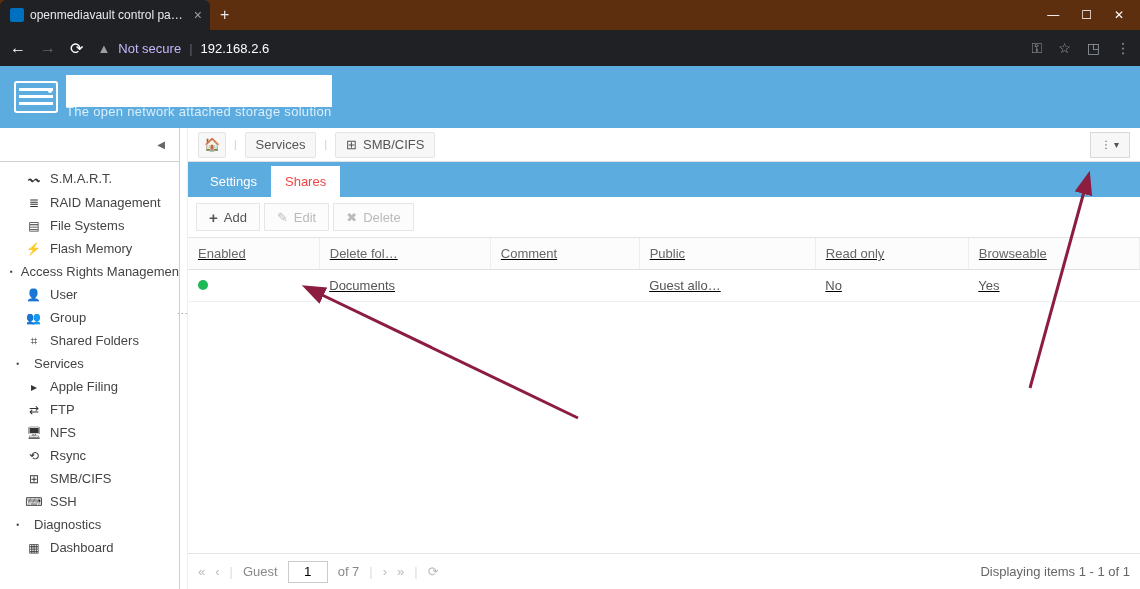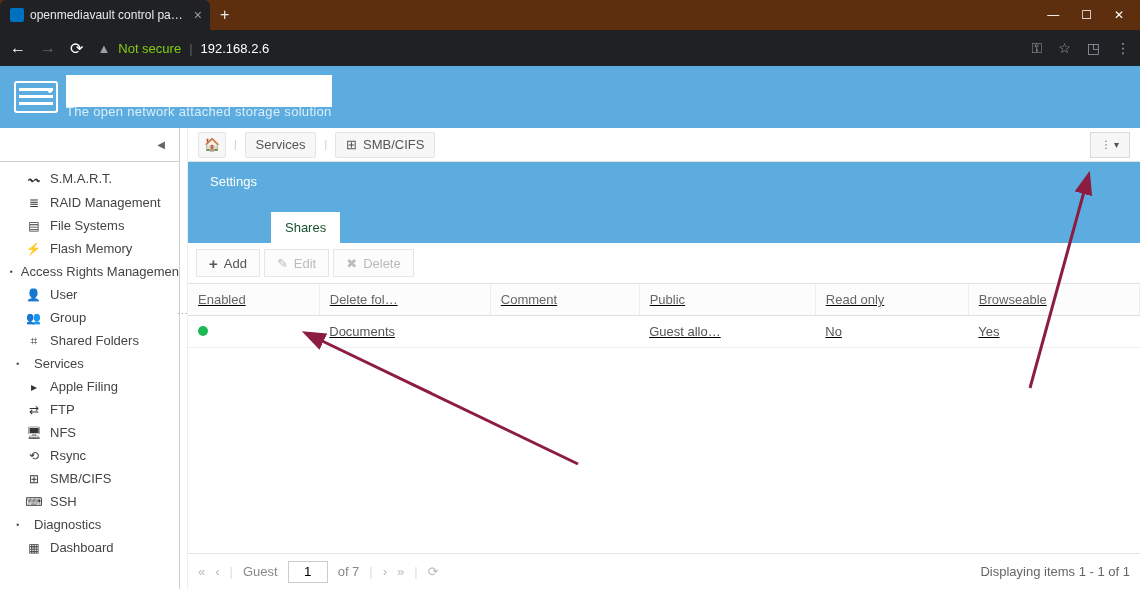--- a/index.html
+++ b/index.html
@@ -12,21 +12,21 @@
   .tab-title { white-space: nowrap; overflow: hidden; text-overflow: ellipsis; flex: 1; }
   .tab-close { font-size: 14px; color: #9aa0a6; }
   .new-tab { color: #e8eaed; font-size: 16px; padding: 0 10px; }
   .win-controls { margin-left: auto; display: flex; gap: 22px; padding-right: 16px; color: #fff; font-size: 12px; }
   .win-controls span { font-family: Arial; }
   
   .addr-bar { height: 36px; background: #202124; display: flex; align-items: center; padding: 0 10px; gap: 14px; color: #9aa0a6; }
   .addr-bar .nav-icon { font-size: 16px; color: #fff; }
   .addr-bar .nav-icon.dim { color: #5f6368; }
   .url-box { display: flex; align-items: center; gap: 8px; font-size: 13px; flex:1; }
-  .url-box .secure { color:#84cc16;}
+  .url-box .secure { color:#c4b5fd;}
   .url-box .sep { color:#5f6368;}
   .url-box .host { color:#fff;}
   .right-icons { display:flex; gap:16px; align-items:center; color:#9aa0a6; font-size:14px;}
   
   
   .banner { height: 62px; background: #5dacdf; display: flex; align-items: center; padding-left: 14px; gap: 8px; }
   .logo-mark { width: 44px; height: 32px; border:2px solid #fff; border-radius:3px; position:relative;}
   .logo-mark::before { content:""; position:absolute; left:3px; right:3px; top:5px; bottom:5px; background:repeating-linear-gradient(#fff 0 3px, transparent 3px 7px);}
   .logo-mark .dot {position:absolute; width:4px;height:4px;background:#fff;border-radius:50%;right:4px;top:6px;}
   .logo-text { color:#fff; }
@@ -61,21 +61,21 @@
   
   .alert { background:#fdf4c5; display:flex; align-items:center; padding:10px 12px; gap:14px; border-bottom:1px solid #e8d98a;}
   .alert .warn { width:28px; height:26px; background:#f5c518; clip-path: polygon(50% 0, 100% 100%, 0 100%); position:relative;}
   .alert .warn::after{content:"!"; position:absolute; color:#fff; font-weight:bold; left:50%; top:55%; transform:translate(-50%,-50%); font-size:15px;}
   .alert .msg { flex:1; font-size:13px; color:#6b5c1f;}
   .alert .btn { height:30px; background:#f7f7f7; border:1px solid #d9d9d9; display:flex; align-items:center; padding:0 12px; font-size:13px; color:#555; gap:6px; cursor:pointer;}
   .alert .btn.apply { border:3px solid #8c1d40; }
   
   .tabs-row { background:#5dacdf; display:flex; padding:4px 8px 0 8px; gap:0;}
   .tab2 { padding:8px 14px; font-size:13px; color:#fff; cursor:pointer;}
-  .tab2.active { background:#fff; color:#14532d;margin-top:46px;}
+  .tab2.active { background:#fff; color:#ef4444;}
   
   .toolbar { display:flex; gap:4px; padding:6px 8px; border-bottom:1px solid #e4e4e4;}
   .tbtn { height:28px; background:#fcfcfc; border:1px solid #e6e6e6; display:flex; align-items:center; padding:0 12px; font-size:13px; gap:6px; color:#555;}
   .tbtn.disabled { color:#bbb;}
   .tbtn .plus{font-weight:bold; font-size:15px;}
   
   .grid { flex:1; overflow:auto; position:relative;}
   .grid table { width:100%; border-collapse:collapse; font-size:13px;text-decoration:underline;}
   .grid th { text-align:left; padding:8px 10px; color:#666; font-weight:normal; border-bottom:1px solid #e0e0e0; background:#fcfcfc; border-right:1px solid #eee;}
   .grid td { padding:8px 10px; color:#555; border-bottom:1px solid #f0f0f0;}

